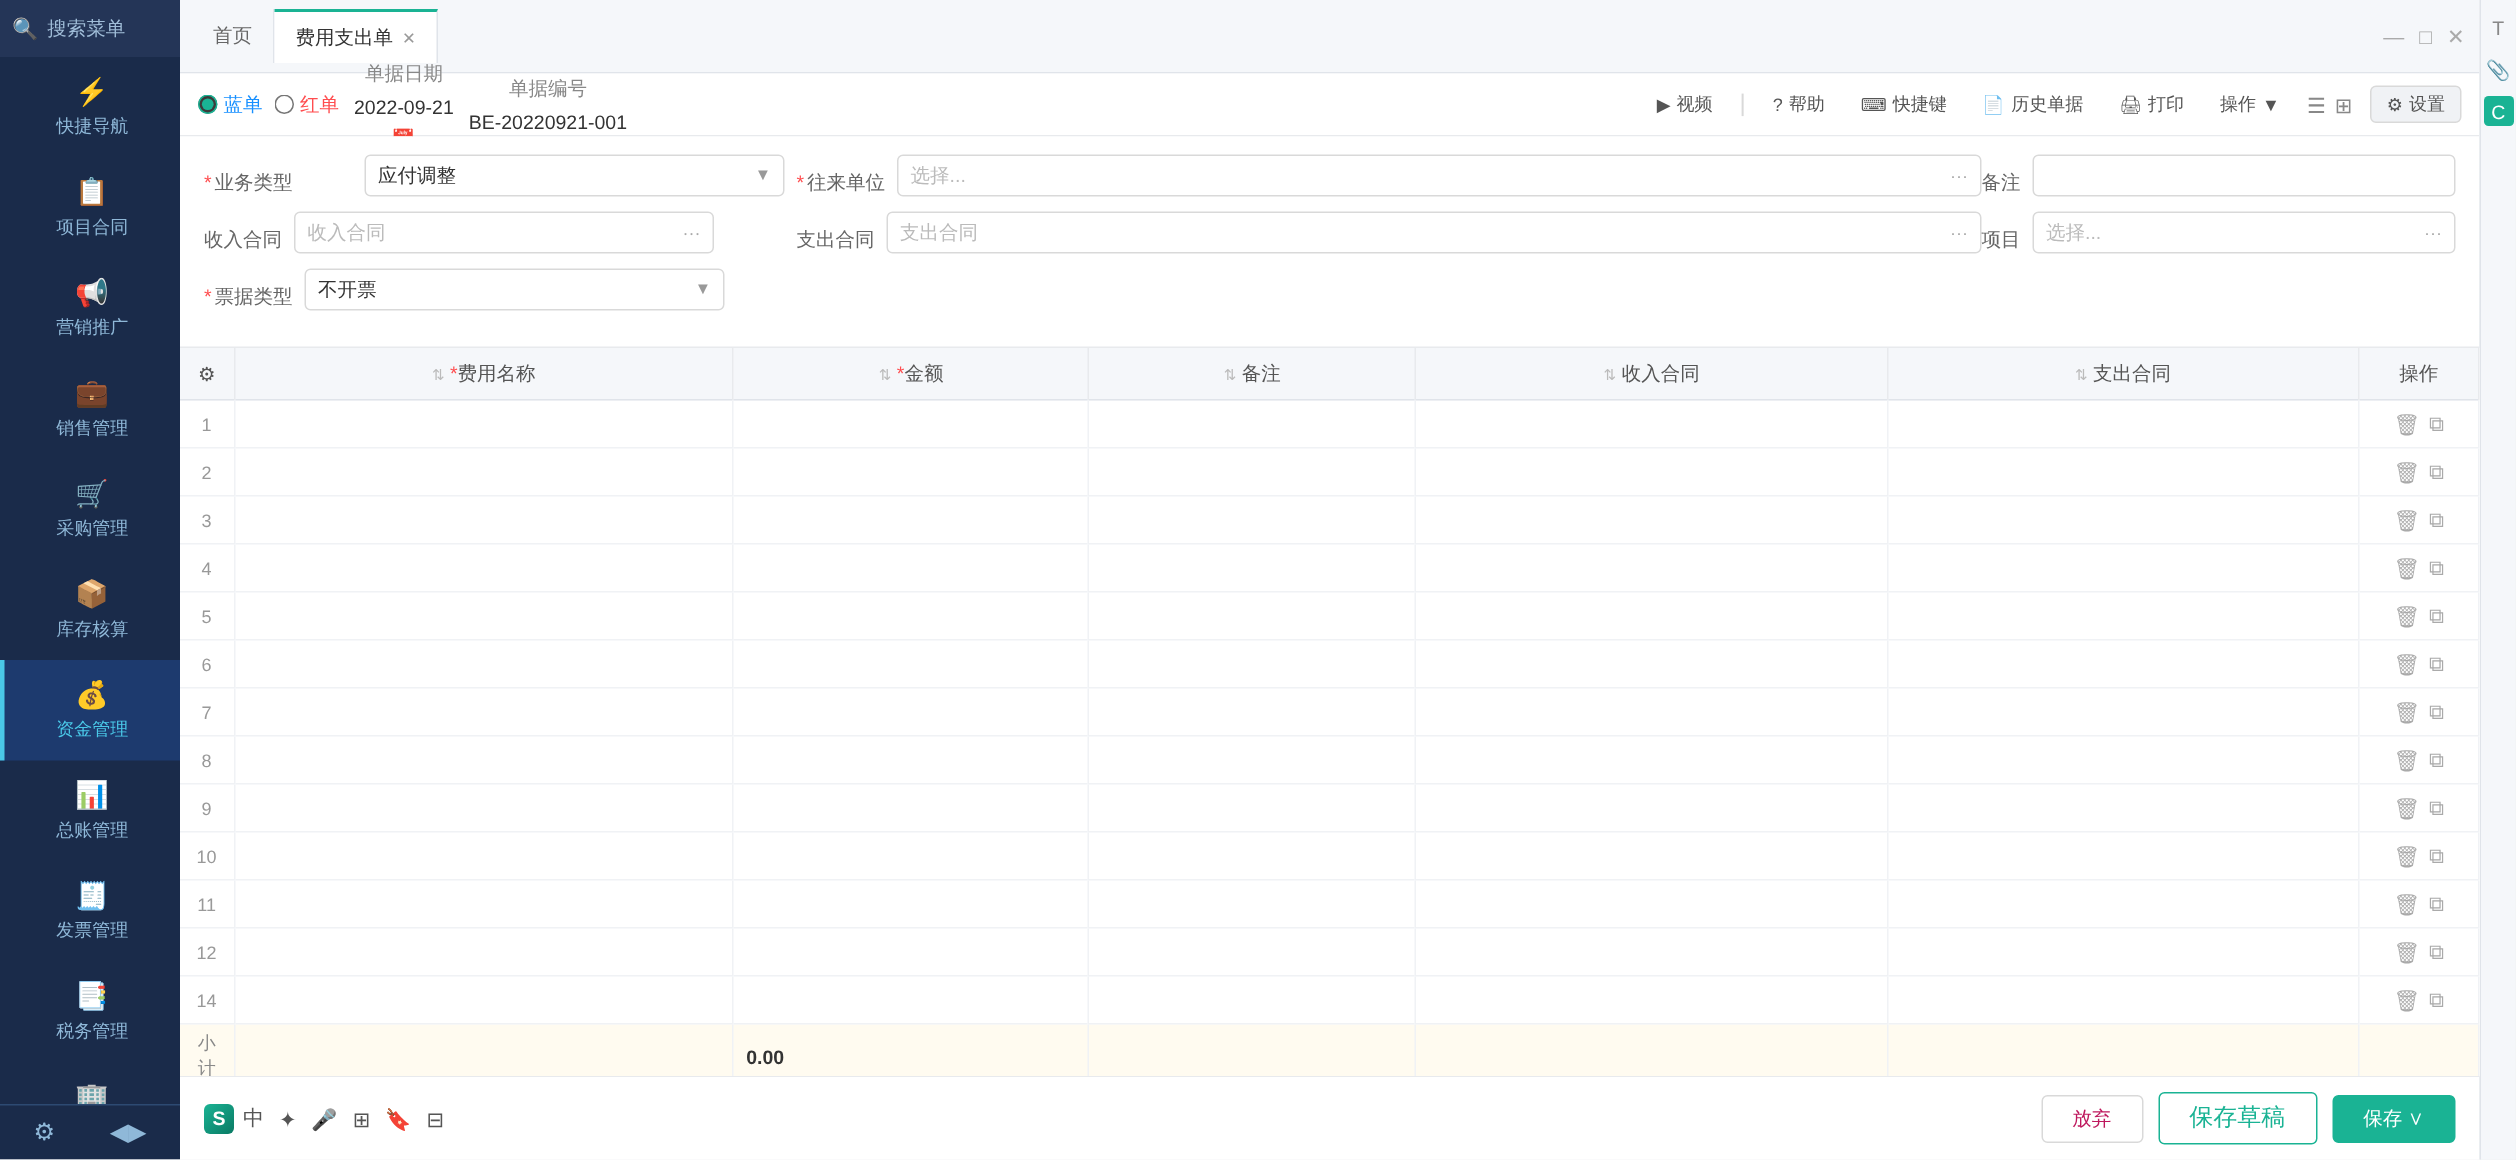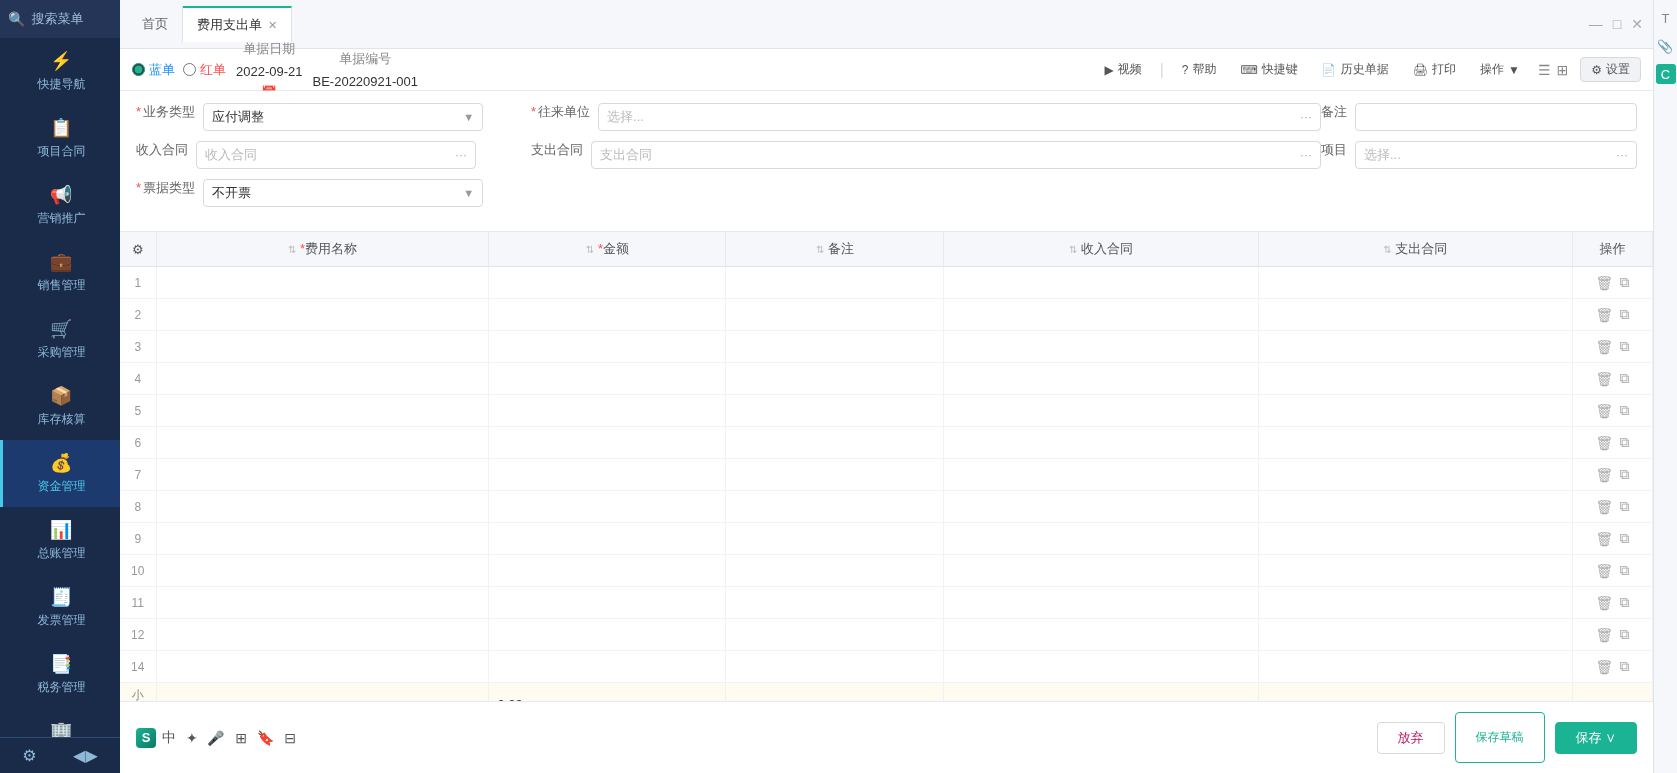--- a/index.html
+++ b/index.html
@@ -149,21 +149,21 @@
     }
     .form-row {
       display: flex;
       align-items: center;
       gap: 0;
       margin-bottom: 10px;
     }
     .form-row:last-child { margin-bottom: 12px; }
     .form-group {
       display: flex;
-      align-items: flex-start;
+      align-items: flex-end;
       gap: 8px;
       flex: 1;
     }
     .form-label {
       font-size: 13px;
       color: #666;
       white-space: nowrap;
     }
     .form-label.required::before {
       content: '*';
@@ -267,22 +267,22 @@
       border-radius: 4px;
       padding: 6px 20px;
       font-size: 13px;
       color: #be185d;
       cursor: pointer;
     }
     .btn-save-draft {
       background: #fff;
       border: 1px solid #1ab394;
       border-radius: 4px;
-      padding: 16px 20px;
-      font-size: 12px;
+      padding: 6px 20px;
+      font-size: 16px;
       color: #1ab394;
       cursor: pointer;
     }
     .btn-save {
       background: #1ab394;
       border: 1px solid #1ab394;
       border-radius: 4px;
       padding: 6px 20px;
       font-size: 13px;
       color: #fff;
@@ -456,21 +456,21 @@
         <span>设置</span>
       </div>
     </div>
   </div>
 
   <div class="form-area">
 
     <div class="form-row">
       <div class="form-group">
         <span class="form-label required">业务类型</span>
-        <div class="form-control" style="max-width:280px;">
+        <div class="form-control" style="max-width:280px;margin-left:40px;">
           <span>应付调整</span>
           <span class="chevron">▼</span>
         </div>
       </div>
       <div class="form-group form-group-wide">
         <span class="form-label required">往来单位</span>
         <div class="form-control" style="flex:1;">
           <span class="placeholder">选择...</span>
           <span class="form-control-dots">···</span>
         </div>

